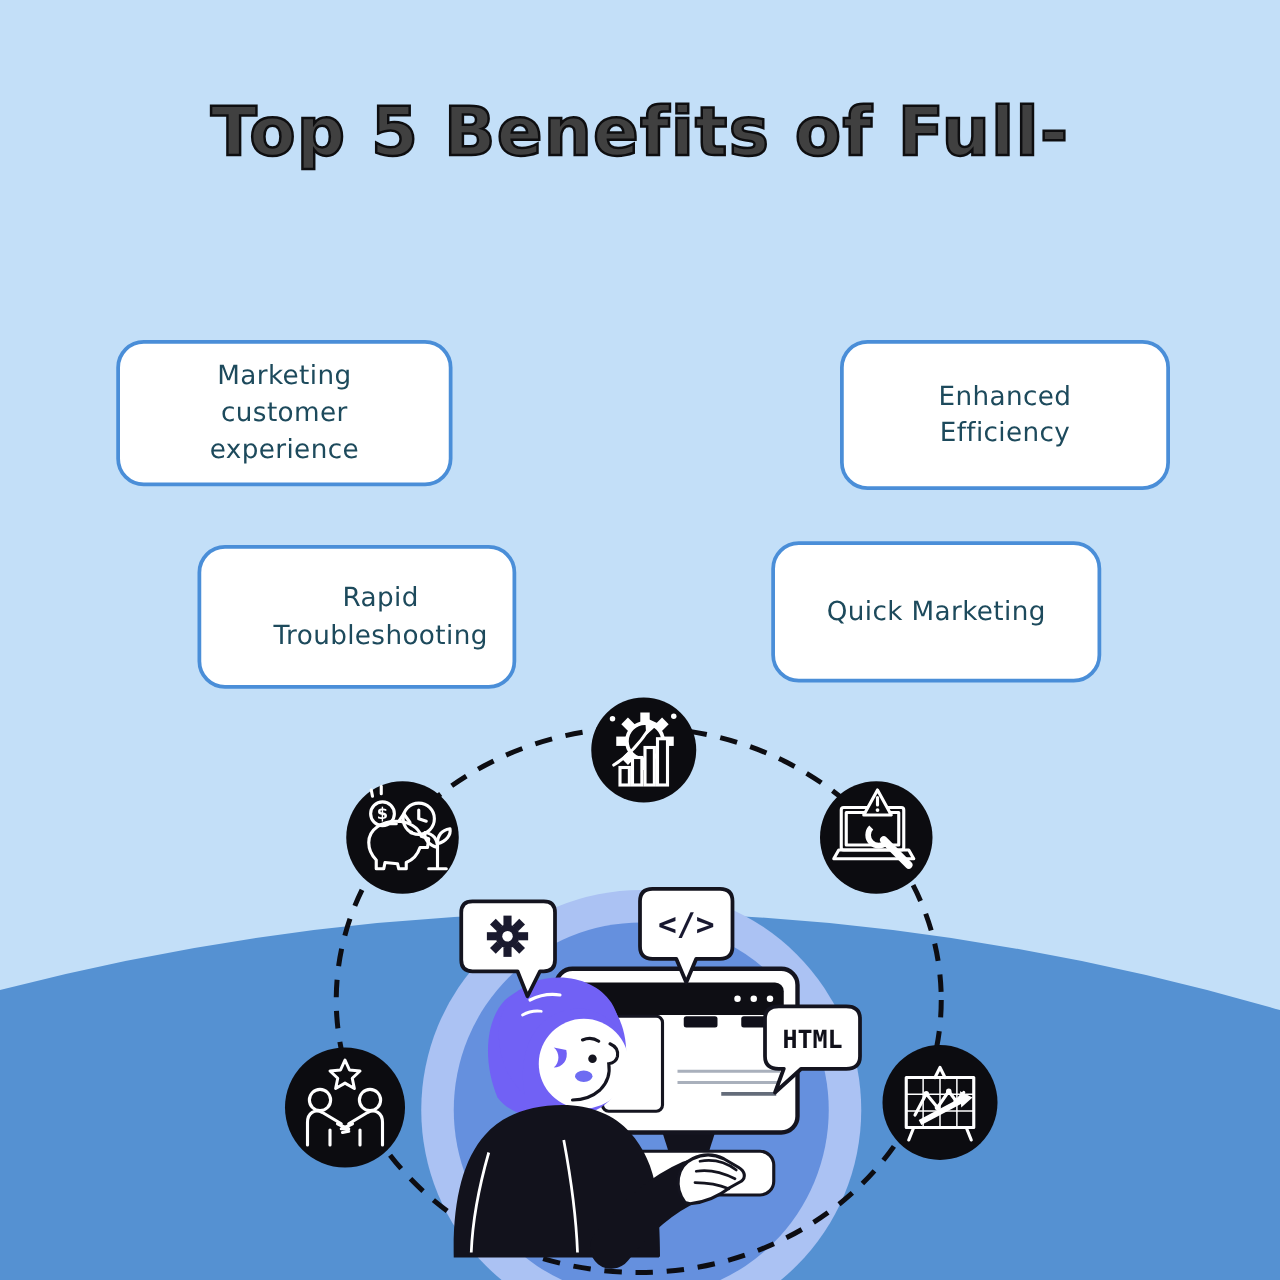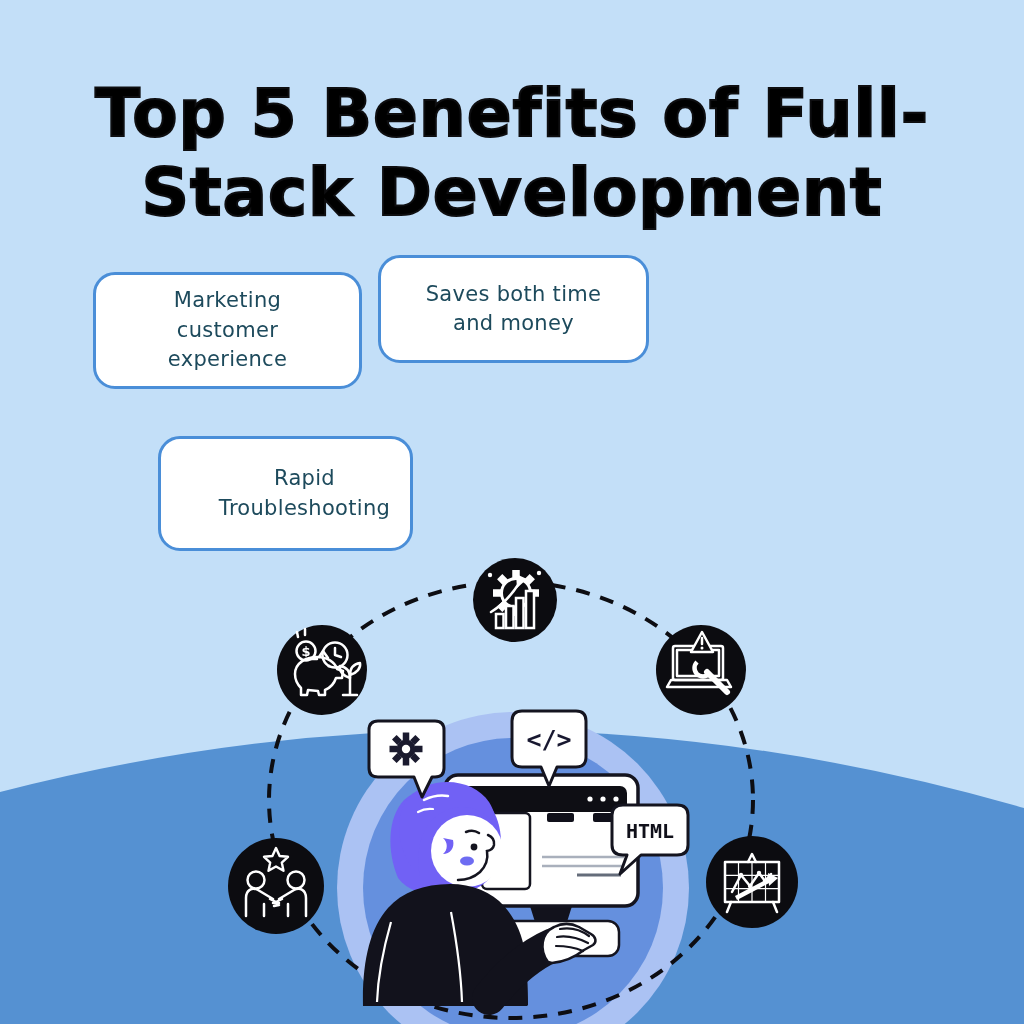--- a/index.html
+++ b/index.html
@@ -2,22 +2,22 @@
 <html><head>
 <meta charset="utf-8">
 <style>
   html,body{margin:0;padding:0;background:#9fbcd8;}
   .stage{
     position:relative;width:1024px;height:1024px;overflow:hidden;
     background:#c3dff8;font-family:"DejaVu Sans",sans-serif;
   }
   .title{
     position:absolute;top:74px;left:0;width:100%;
-    text-align:center;color:#000000;font-weight:bold;
-    font-size:66px;line-height:1.2;letter-spacing:1px;
+    text-align:center;color:#404040;font-weight:bold;
+    font-size:54px;line-height:1.2;letter-spacing:1px;
     -webkit-text-stroke:2px #0e0e10;
   }
   .card{
     position:absolute;background:#ffffff;border:3px solid #4a8ed8;
     border-radius:22px;display:flex;align-items:center;justify-content:center;
     color:#1d4a5c;font-size:21px;line-height:1.4;text-align:center;
     letter-spacing:0.3px;
   }
   .card span{display:inline-block;}
   .card-1{left:93px;top:272px;width:263px;height:111px;}
@@ -33,31 +33,33 @@
   svg.illus{position:absolute;left:0;top:0;}
   .icon-stroke{stroke:#ffffff;fill:none;stroke-width:2.5;stroke-linecap:round;stroke-linejoin:round;}
 </style>
 </head>
 <body>
 
 <div class="stage">
 
   <div class="title">
     <div>Top 5 Benefits of Full-</div>
-    <div>Stack Development</div>
   </div>
 
   <div class="card card-1">
     <span>Marketing customer experience</span>
   </div>
-  <div class="card card-2">
-    <span>Saves both time and money</span>
+  <div class="card card-3">
+    <span>Enhanced Efficiency</span>
   </div>
   <div class="card card-4">
     <span>Rapid Troubleshooting</span>
+  </div>
+  <div class="card card-5">
+    <span>Quick Marketing</span>
   </div>
 
   <svg class="illus" width="1024" height="1024" viewBox="0 0 1024 1024">
 
     <path d="M 0,792 Q 512,660 1024,808 L 1024,1024 L 0,1024 Z" fill="#5591d2"></path>
 
     <circle cx="513" cy="888" r="176" fill="#abc2f3"></circle>
     <circle cx="513" cy="888" r="150" fill="#6590de"></circle>
 
     <ellipse cx="511" cy="800" rx="242" ry="218" fill="none" stroke="#0d0d12" stroke-width="4" stroke-dasharray="14 11"></ellipse>

